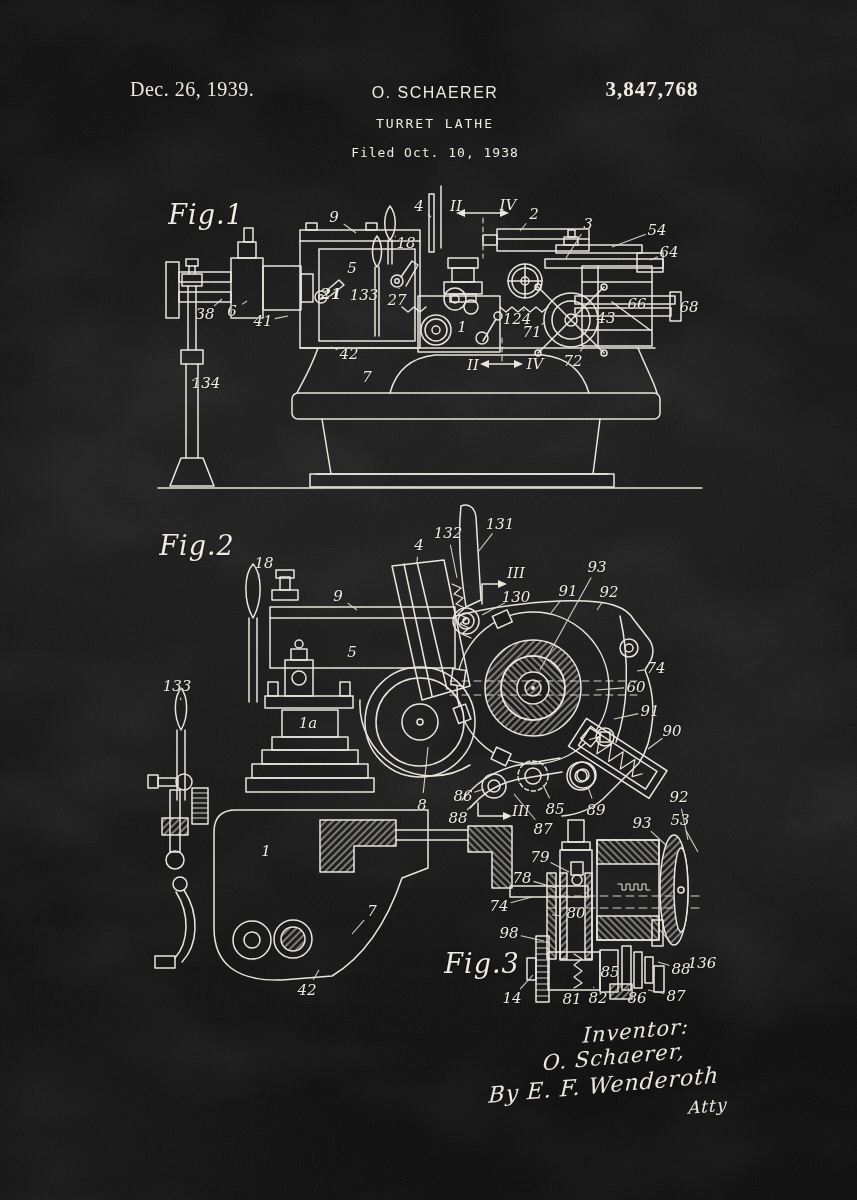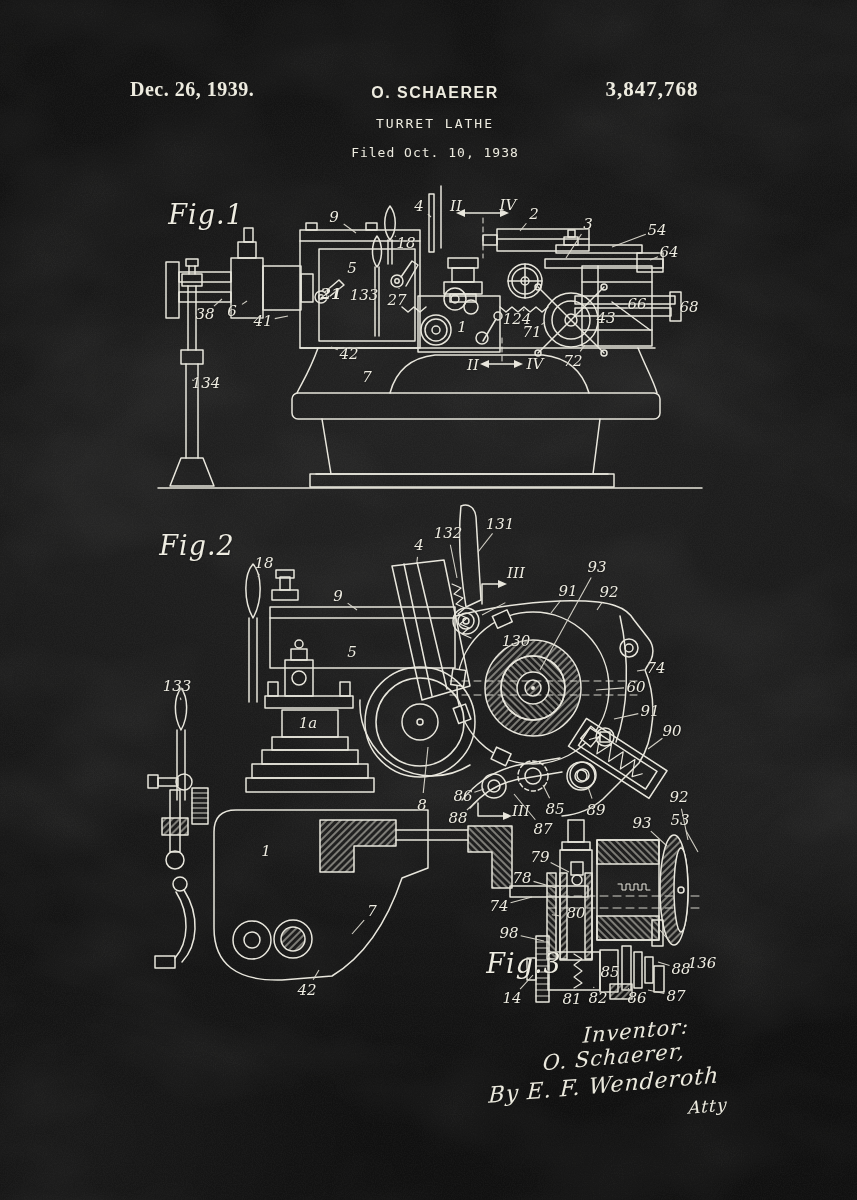--- a/index.html
+++ b/index.html
@@ -13,24 +13,24 @@
       radial-gradient(ellipse 700px 500px at 50% 50%, rgba(0,0,0,0) 55%, rgba(0,0,0,0.32) 100%),
       radial-gradient(ellipse 420px 300px at 88% 5%, rgba(255,255,255,0.07), rgba(255,255,255,0) 65%),
       radial-gradient(ellipse 500px 380px at 8% 95%, rgba(255,255,255,0.06), rgba(255,255,255,0) 60%),
       radial-gradient(ellipse 420px 320px at 95% 70%, rgba(255,255,255,0.05), rgba(255,255,255,0) 60%),
       radial-gradient(ellipse 900px 700px at 45% 35%, rgba(255,255,255,0.04), rgba(255,255,255,0) 75%),
       linear-gradient(#1a1a1a,#181818);
   }
   svg.art{position:absolute;left:0;top:0;}
   .grain{position:absolute;left:0;top:0;mix-blend-mode:screen;pointer-events:none;opacity:.9;}
   .txt{position:absolute;color:#edebdf;white-space:nowrap;}
-  .hdr-date{left:130px;top:78px;font-size:20px;font-weight:bold;letter-spacing:.5px;}
+  .hdr-date{left:130px;top:78px;font-size:20px;font-weight:normal;letter-spacing:.5px;}
   .hdr-num{left:652px;top:77px;transform:translateX(-50%);font-size:21px;font-weight:bold;letter-spacing:1px;}
   .hdr-name{left:435px;top:84px;transform:translateX(-50%);
-    font-family:"Liberation Sans",sans-serif;font-size:16px;font-weight:bold;letter-spacing:1.5px;text-align:center;}
+    font-family:"Liberation Sans",sans-serif;font-size:16px;font-weight:normal;letter-spacing:1.5px;text-align:center;}
   .hdr-title{left:435px;top:116px;transform:translateX(-50%);
     font-family:"DejaVu Sans Mono",monospace;font-size:13px;letter-spacing:2px;}
   .hdr-filed{left:435px;top:145px;transform:translateX(-50%);
     font-family:"DejaVu Sans Mono",monospace;font-size:13px;letter-spacing:1px;}
   #labels span{
     position:absolute;transform:translate(-50%,-50%);
     font-family:"DejaVu Serif",serif;font-style:italic;
     font-size:15px;color:#eeece1;white-space:nowrap;
     text-shadow:0 0 2px rgba(0,0,0,.8);
   }
@@ -406,42 +406,42 @@
       <span style="left: 535px; top: 364px;">IV</span>
       <span style="left: 367px; top: 377px;">7</span>
       <span style="left: 206px; top: 383px;">134</span>
       <span class="fig-name" style="left: 197px; top: 545px;">Fig.2</span>
       <span style="left: 264px; top: 563px;">18</span>
       <span style="left: 448px; top: 533px;">132</span>
       <span style="left: 500px; top: 524px;">131</span>
       <span style="left: 419px; top: 545px;">4</span>
       <span style="left: 338px; top: 596px;">9</span>
       <span style="left: 516px; top: 573px;">III</span>
-      <span style="left: 516px; top: 597px; margin-top: 44px;">130</span>
+      <span style="left: 516px; top: 597px;">130</span>
       <span style="left: 568px; top: 591px;">91</span>
       <span style="left: 597px; top: 567px;">93</span>
       <span style="left: 609px; top: 592px;">92</span>
       <span style="left: 352px; top: 652px;">5</span>
       <span style="left: 656px; top: 668px;">74</span>
       <span style="left: 636px; top: 687px;">60</span>
       <span style="left: 177px; top: 686px;">133</span>
       <span style="left: 650px; top: 711px;">91</span>
       <span style="left: 672px; top: 731px;">90</span>
       <span style="left: 308px; top: 723px;">1a</span>
       <span style="left: 422px; top: 805px;">8</span>
       <span style="left: 463px; top: 796px;">86</span>
       <span style="left: 458px; top: 818px;">88</span>
       <span style="left: 521px; top: 811px;">III</span>
       <span style="left: 555px; top: 809px;">85</span>
       <span style="left: 596px; top: 810px;">89</span>
       <span style="left: 543px; top: 829px;">87</span>
       <span style="left: 266px; top: 851px;">1</span>
       <span style="left: 372px; top: 911px;">7</span>
       <span style="left: 307px; top: 990px;">42</span>
-      <span class="fig-name" style="left: 482px; top: 963px; margin-left: 42px;">Fig.3</span>
+      <span class="fig-name" style="left: 482px; top: 963px;">Fig.3</span>
       <span style="left: 679px; top: 797px;">92</span>
       <span style="left: 642px; top: 823px;">93</span>
       <span style="left: 680px; top: 820px;">53</span>
       <span style="left: 540px; top: 857px;">79</span>
       <span style="left: 522px; top: 878px;">78</span>
       <span style="left: 499px; top: 906px;">74</span>
       <span style="left: 540px; top: 913px; margin-left: 36px;">80</span>
       <span style="left: 509px; top: 933px;">98</span>
       <span style="left: 512px; top: 998px;">14</span>
       <span style="left: 572px; top: 999px;">81</span>

